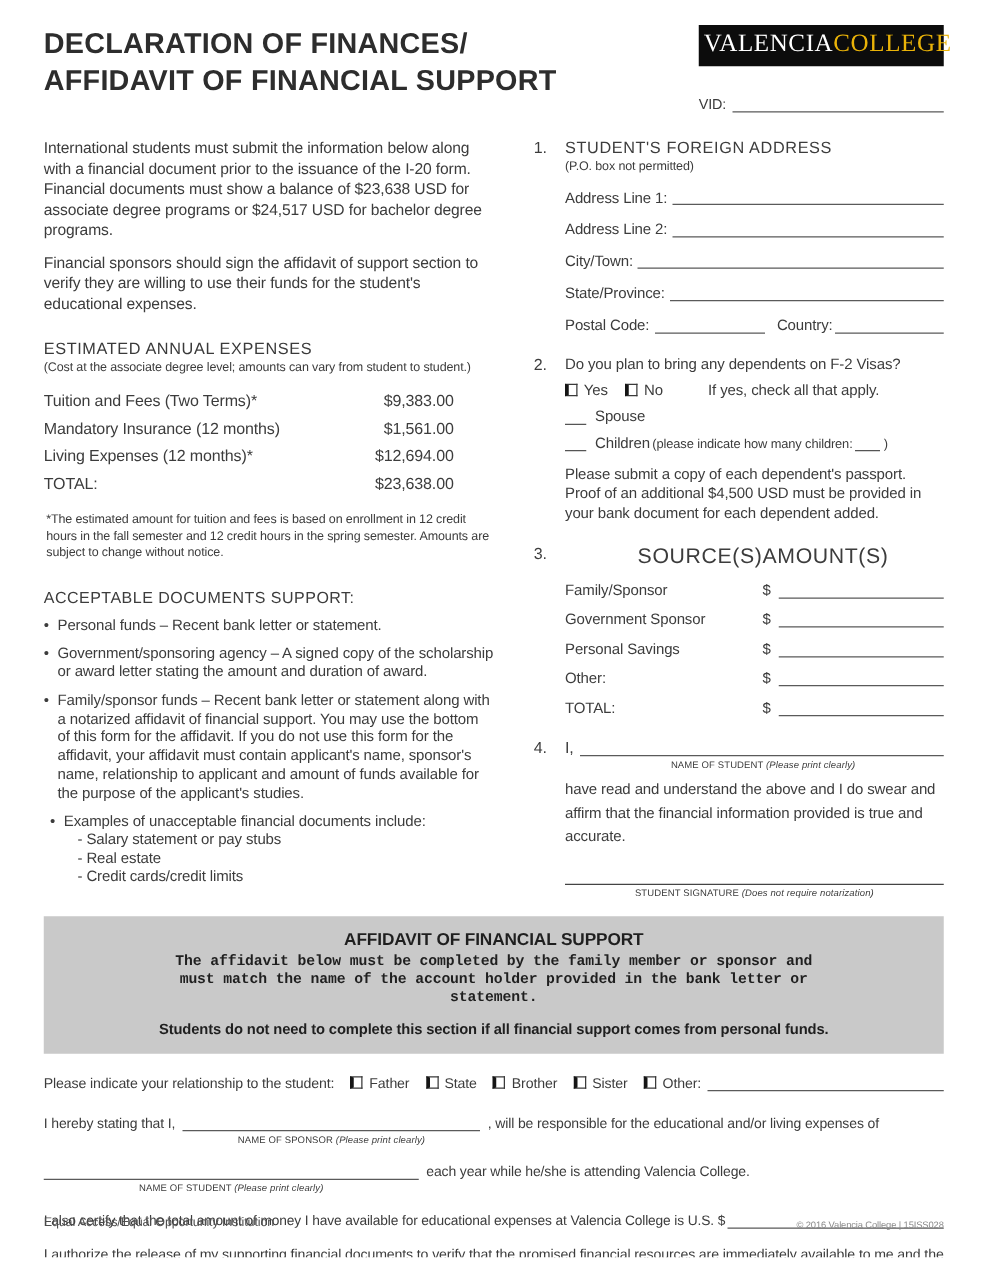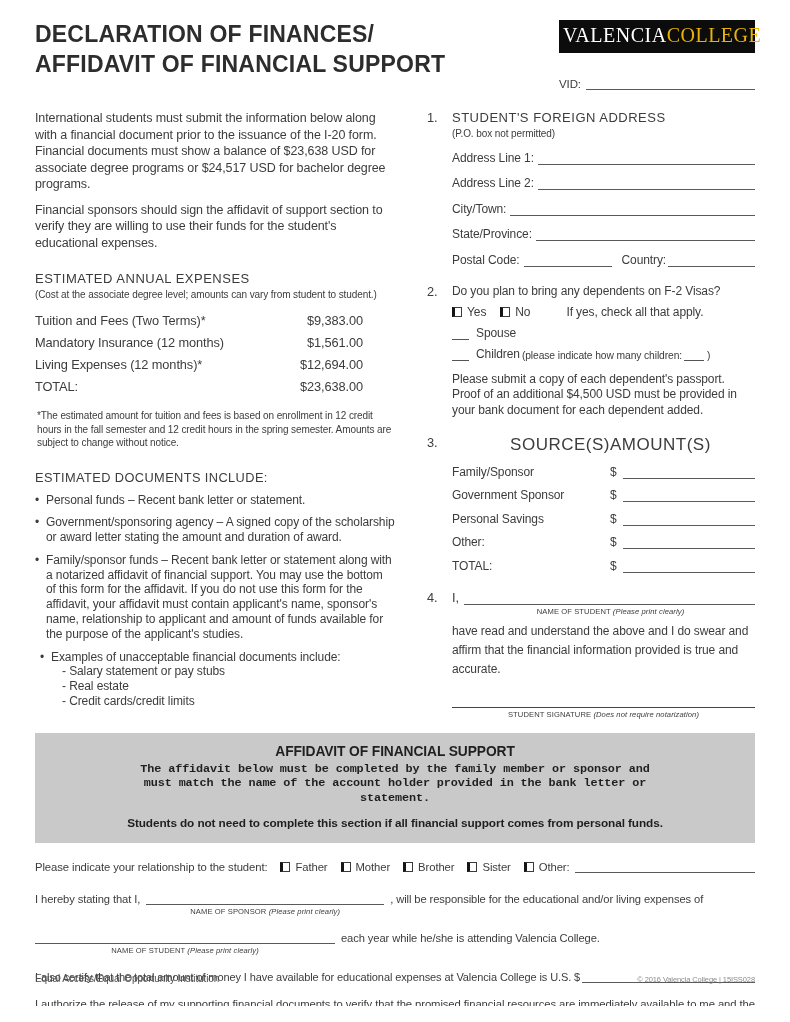--- a/index.html
+++ b/index.html
@@ -37,21 +37,21 @@
   .bullet .dot { width:11px; flex:0 0 11px; }
   .bullet.indented { margin-left:5px; }
   .subitem { font-size:12px; line-height:15px; margin-left:27px; }
   
   .item { display:flex; }
   .item + .item { margin-top:17px; }
   .item-num { width:25px; flex:0 0 25px; font-size:12.8px; }
   .item-body { flex:1; }
   .rc-title { font-size:13px; letter-spacing:0.5px; }
   .rc-note { font-size:10px; margin-top:3px; }
-  .field-row { display:flex; align-items:flex-end; font-size:12px; margin-top:11.5px; }
+  .field-row { display:flex; align-items:center; font-size:12px; margin-top:11.5px; }
   .field-row .line { flex:1; margin-left:4px; }
   .pc-row { display:flex; align-items:flex-end; font-size:12px; margin-top:11.5px; }
   .pc-row .pc-line { width:88px; border-bottom:1px solid #5a5a5a; height:13px; margin:0 10px 0 4px; }
   .pc-row .c-line { flex:1; border-bottom:1px solid #5a5a5a; height:13px; margin-left:2px; }
   .q { font-size:12px; }
   .cb { display:inline-block; width:10px; height:10px; border:1px solid #3a3a3a; border-left:3px solid #151515; margin-right:5px; vertical-align:-1px; background:#fff; }
   .yn-row { display:flex; align-items:center; font-size:12px; margin-top:7px; }
   .yn-row .opt { margin-right:14px; }
   .yn-row .ifyes { margin-left:22px; }
   .dep-row { font-size:12px; margin-top:7px; display:flex; align-items:flex-end; }
@@ -135,21 +135,21 @@
           <span class="exp-amt">$12,694.00</span>
         </div>
         <div class="exp-row">
           <span>TOTAL:</span>
           <span class="exp-amt">$23,638.00</span>
         </div>
       </div>
 
       <div class="footnote">*The estimated amount for tuition and fees is based on enrollment in 12 credit hours in the fall semester and 12 credit hours in the spring semester. Amounts are subject to change without notice.</div>
 
-      <div class="acc-title">ESTIMATED DOCUMENTS INCLUDE:</div>
+      <div class="acc-title">ACCEPTABLE DOCUMENTS SUPPORT:</div>
 
       <div class="bullet">
         <span class="dot"></span>
         <span>Personal funds – Recent bank letter or statement.</span>
       </div>
       <div class="bullet">
         <span class="dot"></span>
         <span>Government/sponsoring agency – A signed copy of the scholarship or award letter stating the amount and duration of award.</span>
       </div>
       <div class="bullet">
@@ -285,21 +285,21 @@
 
   <div class="gray-box">
     <div class="gb-title">AFFIDAVIT OF FINANCIAL SUPPORT</div>
     <div class="gb-body">The affidavit below must be completed by the family member or sponsor and must match the name of the account holder provided in the bank letter or statement.</div>
     <div class="gb-note">Students do not need to complete this section if all financial support comes from personal funds.</div>
   </div>
 
   <div class="rel-row">
     <span>Please indicate your relationship to the student:</span>
     <span class="opt"><span class="cb"></span><span>Father</span></span>
-    <span class="opt"><span class="cb"></span><span>Mother</span></span>
+    <span class="opt"><span class="cb"></span><span>State</span></span>
     <span class="opt"><span class="cb"></span><span>Brother</span></span>
     <span class="opt"><span class="cb"></span><span>Sister</span></span>
     <span class="opt"><span class="cb"></span><span>Other:</span></span>
     <span class="line"></span>
   </div>
 
   <div class="aff-row">
     <span class="lead">I hereby stating that I,</span>
     <span class="mid mid-sponsor">
       <span class="line"></span>

